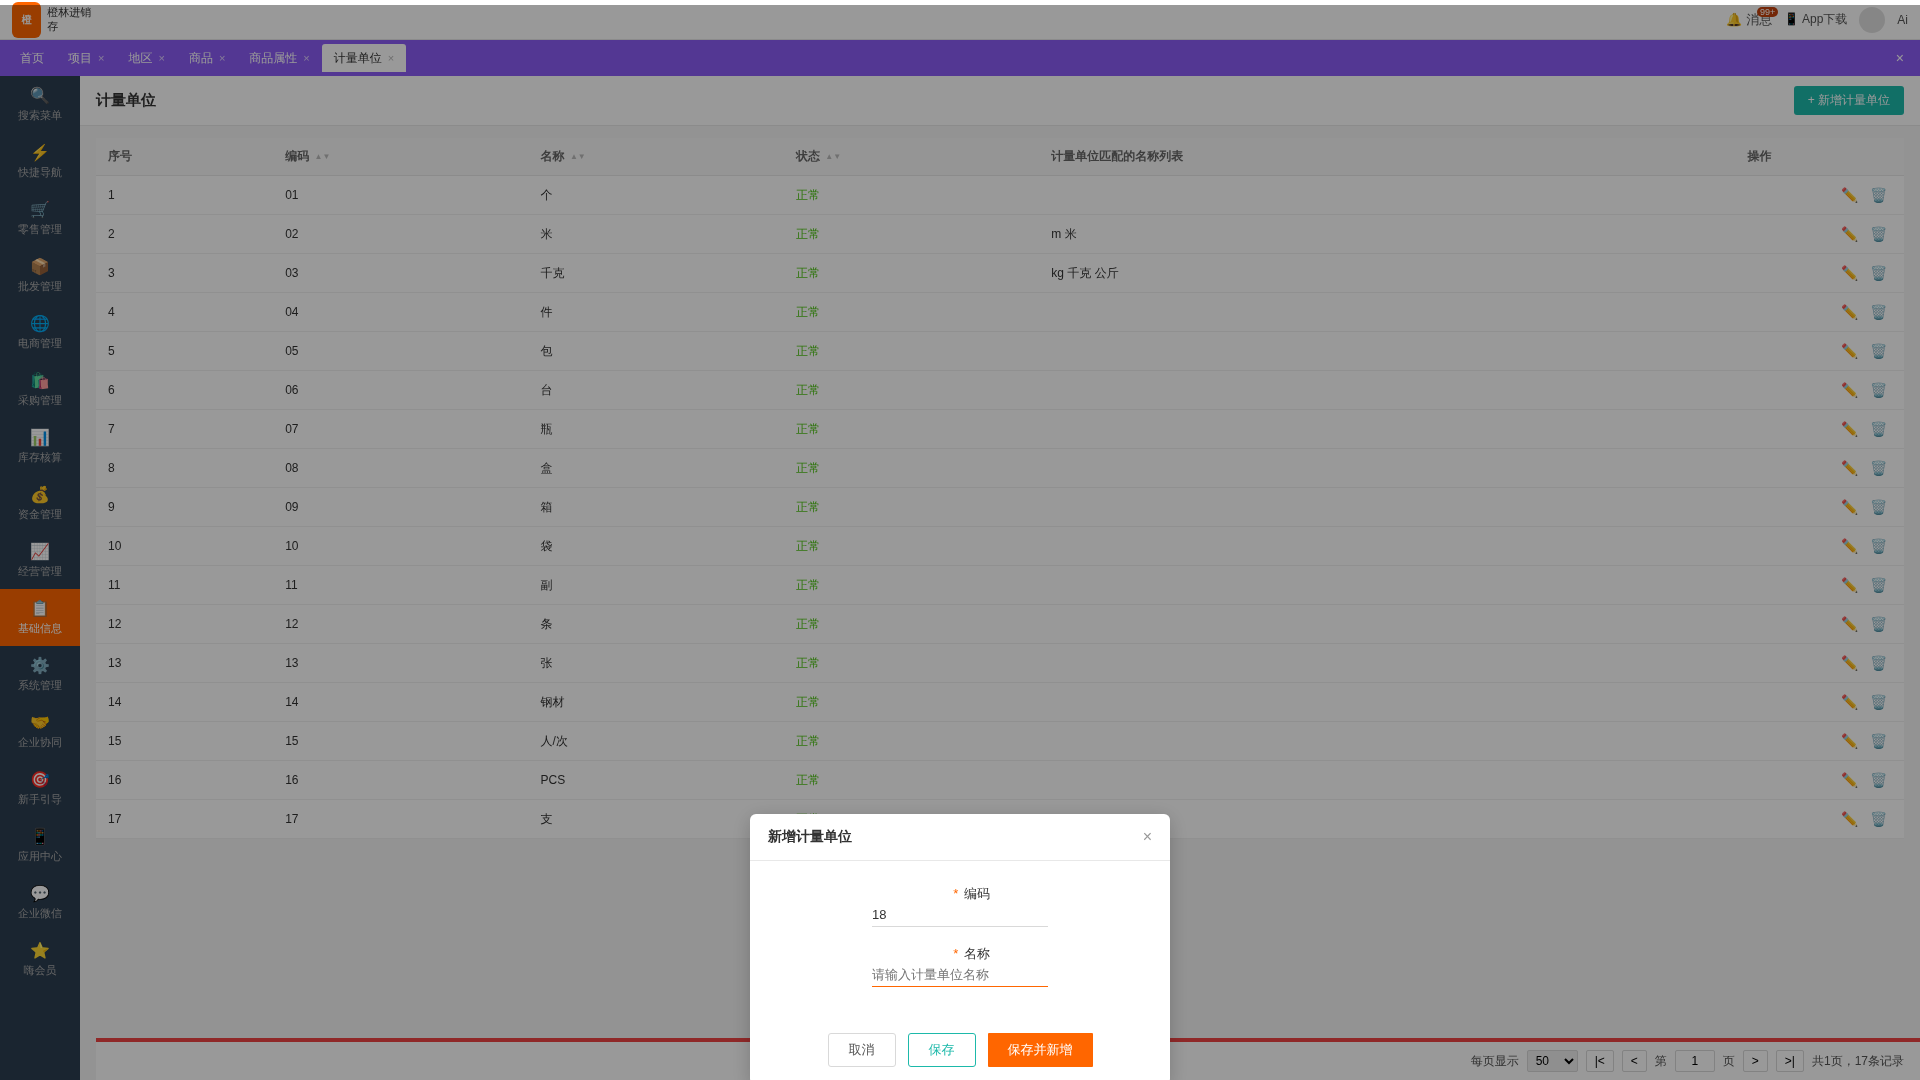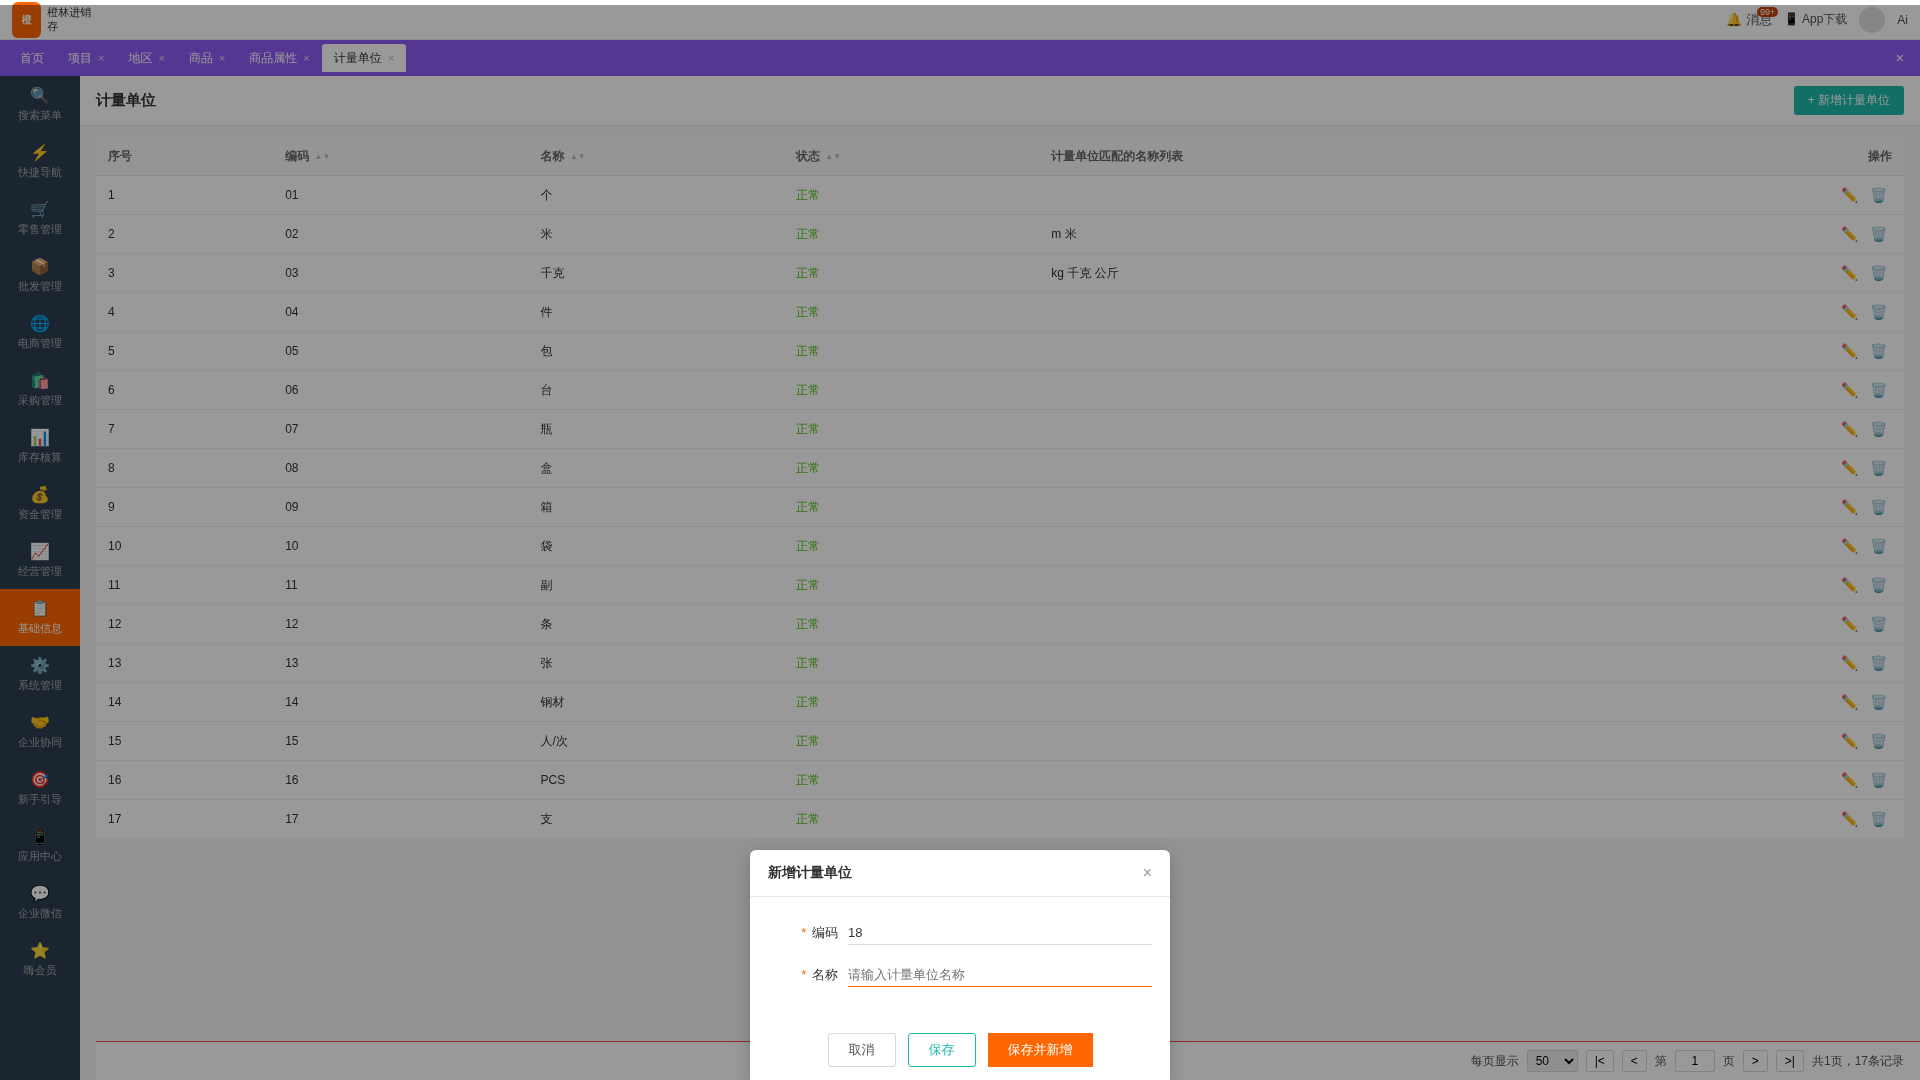--- a/index.html
+++ b/index.html
@@ -46,32 +46,32 @@
     table { width: 100%; background: #fff; border-collapse: collapse; }
     thead tr { background: #f9f9f9; }
     th { padding: 10px 12px; text-align: left; font-size: 12px; color: #666; border-bottom: 1px solid #e8e8e8; white-space: nowrap; }
     td { padding: 9px 12px; font-size: 12px; color: #333; border-bottom: 1px solid #f0f0f0; }
     .status-normal { color: #52c41a; }
     .action-btn { background: none; border: none; cursor: pointer; color: #1db9aa; font-size: 14px; padding: 2px 4px; }
     .action-btn.del { color: #999; }
     .sort-arrows { display: inline-flex; flex-direction: column; font-size: 8px; color: #bbb; margin-left: 2px; vertical-align: middle; }
 
     
-    .pagination-bar { background: #fff; border-top: 1px solid #ef4444; padding: 8px 16px; display: flex; align-items: center; justify-content: flex-end; gap: 8px; font-size: 12px; color: #555; margin-left: 16px; }
+    .pagination-bar { background: #fff; border-top: 4px solid #ef4444; padding: 8px 16px; display: flex; align-items: center; justify-content: flex-end; gap: 8px; font-size: 12px; color: #555; margin-left: 16px; }
     .page-btn { border: 1px solid #d9d9d9; background: #fff; padding: 3px 8px; cursor: pointer; border-radius: 2px; font-size: 12px; }
     .page-input { width: 40px; border: 1px solid #d9d9d9; padding: 3px 6px; text-align: center; border-radius: 2px; font-size: 12px; }
 
     
     .overlay { position: fixed; top: 5px; left: 0; width: 100%; height: 100%; background: rgba(0,0,0,0.4); z-index: 100; display: flex; align-items: flex-end; justify-content: center; }
     .modal { background: #fff; border-radius: 6px; width: 420px; padding: 0; box-shadow: 0 4px 20px rgba(0,0,0,0.2); }
     .modal-header { padding: 14px 18px; border-bottom: 1px solid #e8e8e8; display: flex; align-items: center; justify-content: space-between; }
     .modal-title { font-size: 14px; font-weight: bold; color: #333; }
     .modal-close { background: none; border: none; cursor: pointer; font-size: 16px; color: #999; line-height: 1; }
     .modal-body { padding: 24px 18px 16px; }
-    .form-row { display: flex; align-items: center; margin-bottom: 18px; }
+    .form-row { display: flex; align-items: center; margin-bottom: 18px; flex-direction: column; }
     .form-label { width: 70px; text-align: right; font-size: 13px; color: #333; margin-right: 10px; }
     .form-label .req { color: #f60; margin-right: 2px; }
     .form-input { flex: 1; border: none; border-bottom: 1px solid #d9d9d9; padding: 4px 0; font-size: 13px; outline: none; color: #333; }
     .form-input.highlight { border-bottom-color: #f60; }
     .modal-footer { padding: 12px 18px 18px; display: flex; justify-content: center; gap: 12px; }
     .btn-cancel { border: 1px solid #d9d9d9; background: #fff; color: #555; padding: 7px 20px; border-radius: 3px; cursor: pointer; font-size: 13px; }
     .btn-save { border: 1px solid #1db9aa; background: #fff; color: #1db9aa; padding: 7px 20px; border-radius: 3px; cursor: pointer; font-size: 13px; }
     .btn-save-new { border: none; background: #f60; color: #fff; padding: 7px 20px; border-radius: 1px; cursor: pointer; font-size: 13px; }
   </style>
 </head>
@@ -212,21 +212,21 @@
               <span>名称</span>
               <span class="sort-arrows">▲▼</span>
             </th>
             <th>
               <span>状态</span>
               <span class="sort-arrows">▲▼</span>
             </th>
             <th>
               <span>计量单位匹配的名称列表</span>
             </th>
-            <th style="text-align:right;">
+            <th style="text-align:center;">
               <span>操作</span>
             </th>
           </tr>
         </thead>
         <tbody id="table-body">
             <tr>
       <td>1</td>
       <td>01</td>
       <td>个</td>
       <td><span class="status-normal">正常</span></td>

